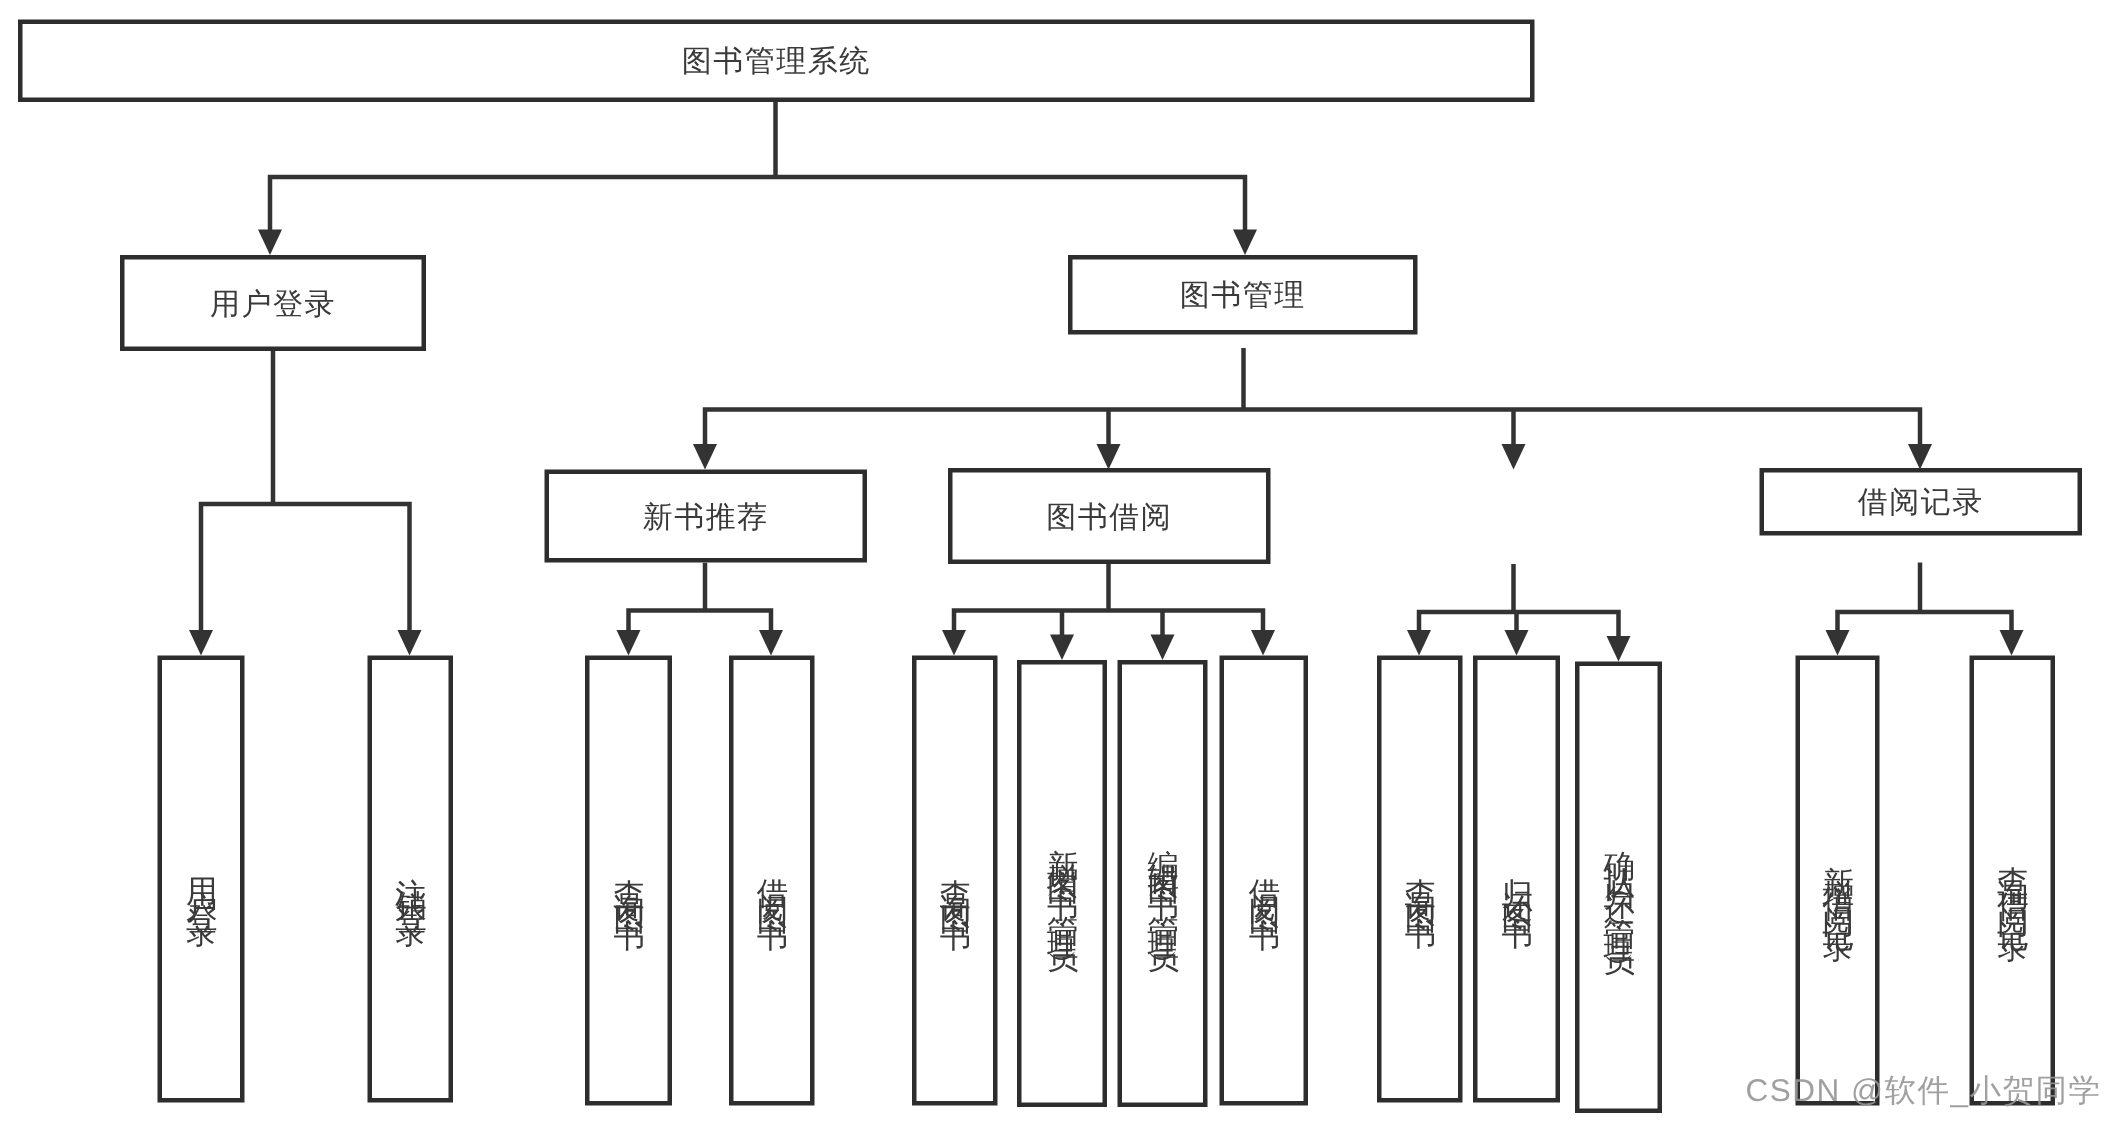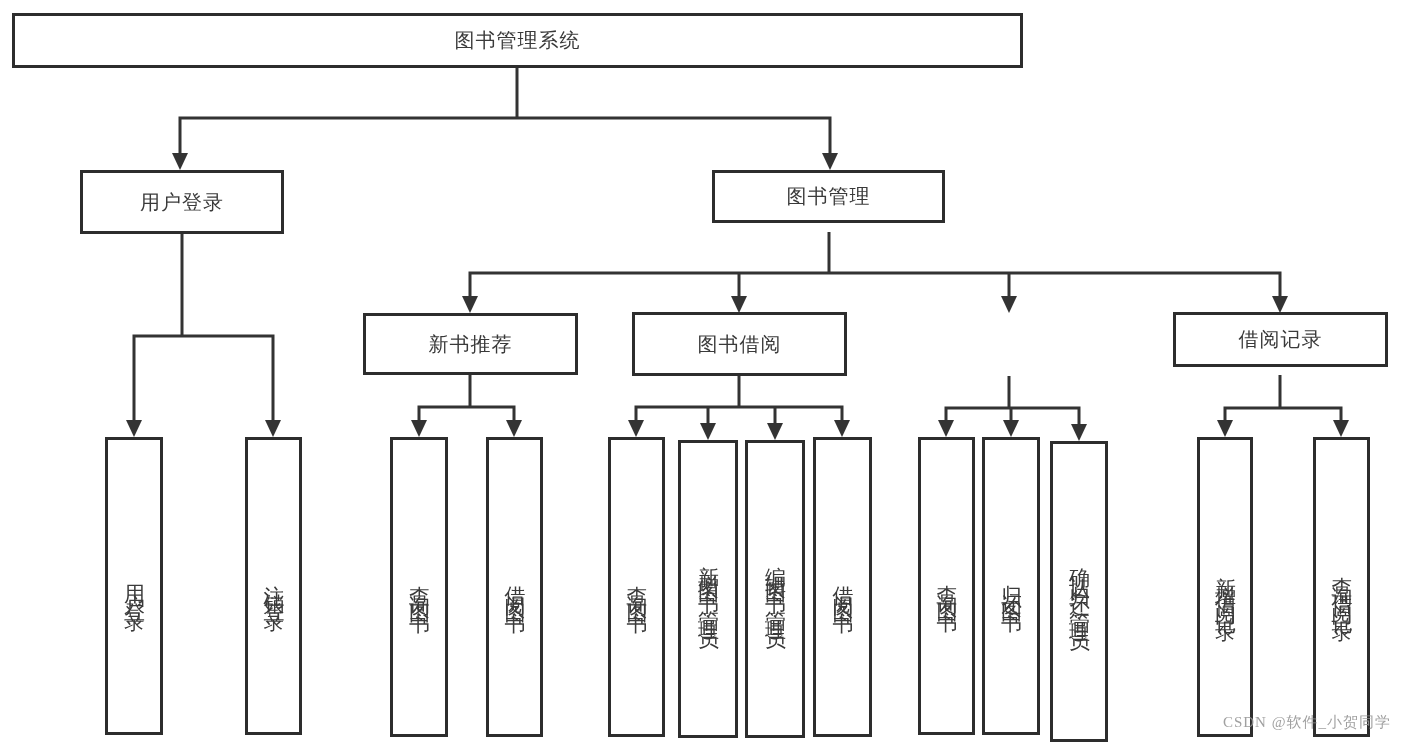--- a/index.html
+++ b/index.html
@@ -1,20 +1,20 @@
 <!DOCTYPE html>
 <html><head>
 <meta charset="utf-8">
 <style>
   html,body{margin:0;padding:0;background:#ffffff;}
   .stage{
     position:relative;
     width:1405px;height:747px;
     background:#ffffff;
-    font-family:Liberation Serif, serif;
+    font-family:Liberation Sans, sans-serif;
     overflow:hidden;
   }
   .stage svg{position:absolute;left:0;top:0;}
   .box{
     position:absolute;
     box-sizing:border-box;
     border:3px solid #2d2d2d;
     background:#ffffff;
     display:flex;align-items:center;justify-content:center;
     color:#3a3a3a;
@@ -23,22 +23,22 @@
   .vl{
     writing-mode:vertical-rl;
     text-orientation:mixed;
     font-size:21px;
     line-height:1;
     letter-spacing:9px;
     white-space:nowrap;
   }
   .watermark{
     position:absolute;
-    top:713px;right:14px;
-    font-size:15px;
+    top:713px;right:4px;
+    font-size:21px;
     color:rgba(150,150,150,0.9);
     letter-spacing:1px;
     z-index:5;
     white-space:nowrap;
   }
   svg path{stroke:#333333;stroke-width:3;fill:none;}
   svg polygon{fill:#333333;stroke:none;}
 </style>
 </head>
 <body>
@@ -117,21 +117,21 @@
   <div class="box" style="left:712px;top:170px;width:233px;height:53px">
     <span class="hl">图书管理</span>
   </div>
 
   <div class="box" style="left:632px;top:312px;width:215px;height:64px">
     <span class="hl">图书借阅</span>
   </div>
   <div class="box" style="left:363px;top:313px;width:215px;height:62px">
     <span class="hl">新书推荐</span>
   </div>
-  <div class="box" style="left:1173px;top:312px;width:215px;height:55px">
+  <div class="box" style="left:1173px;top:312px;width:215px;height:45px">
     <span class="hl">借阅记录</span>
   </div>
 
   <div class="box" style="left:105px;top:437px;width:58px;height:298px">
     <span class="vl">用户登录</span>
   </div>
   <div class="box" style="left:245px;top:437px;width:57px;height:298px">
     <span class="vl">注销登录</span>
   </div>
 

